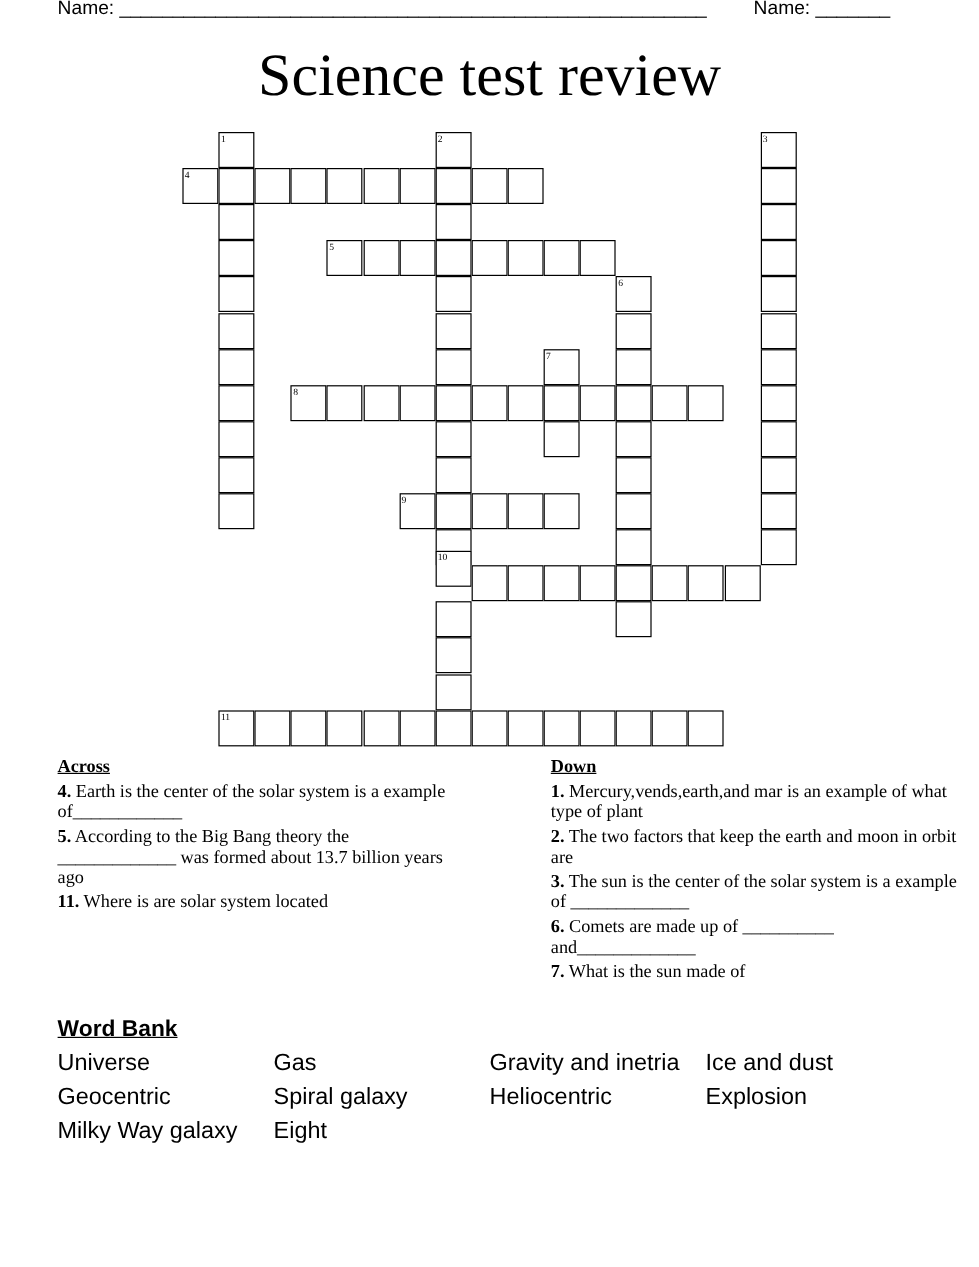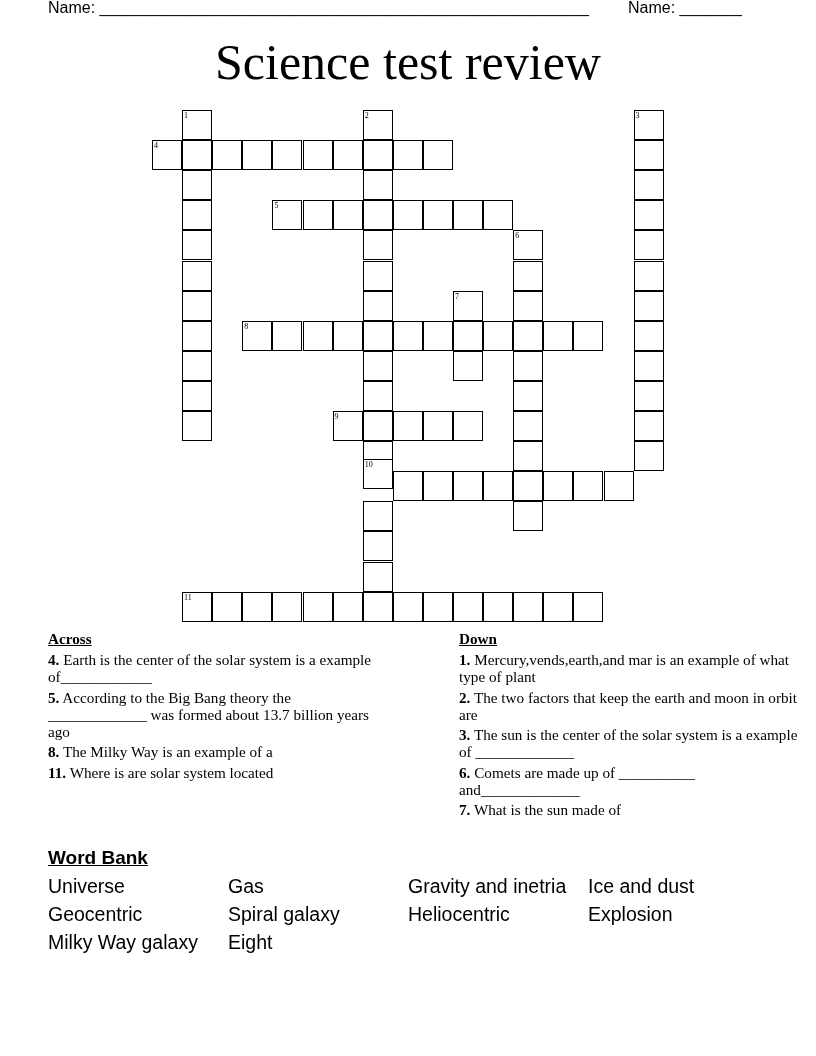--- a/index.html
+++ b/index.html
@@ -183,21 +183,20 @@
     <div class="cell" style="left: 513.2px; top: 591.6px;"></div>
     <div class="cell" style="left: 543.3px; top: 591.6px;"></div>
     <div class="cell" style="left: 573.4px; top: 591.6px;"></div>
   </div>
 
 <div class="clues across">
   <h3>Across</h3>
   <div>
     <div class="clue"><b>4.</b><span> Earth is the center of the solar system is a example of____________</span></div>
     <div class="clue"><b>5.</b><span> According to the Big Bang theory the _____________ was formed about 13.7 billion years ago</span></div>
-    <div class="clue"><b>8.</b><span> The Milky Way is an example of a</span></div>
     <div class="clue"><b>11.</b><span> Where is are solar system located</span></div>
   </div>
 </div>
 
 <div class="clues down">
   <h3>Down</h3>
   <div>
     <div class="clue"><b>1.</b><span> Mercury,vends,earth,and mar is an example of what type of plant</span></div>
     <div class="clue"><b>2.</b><span> The two factors that keep the earth and moon in orbit are</span></div>
     <div class="clue"><b>3.</b><span> The sun is the center of the solar system is a example of _____________</span></div>

